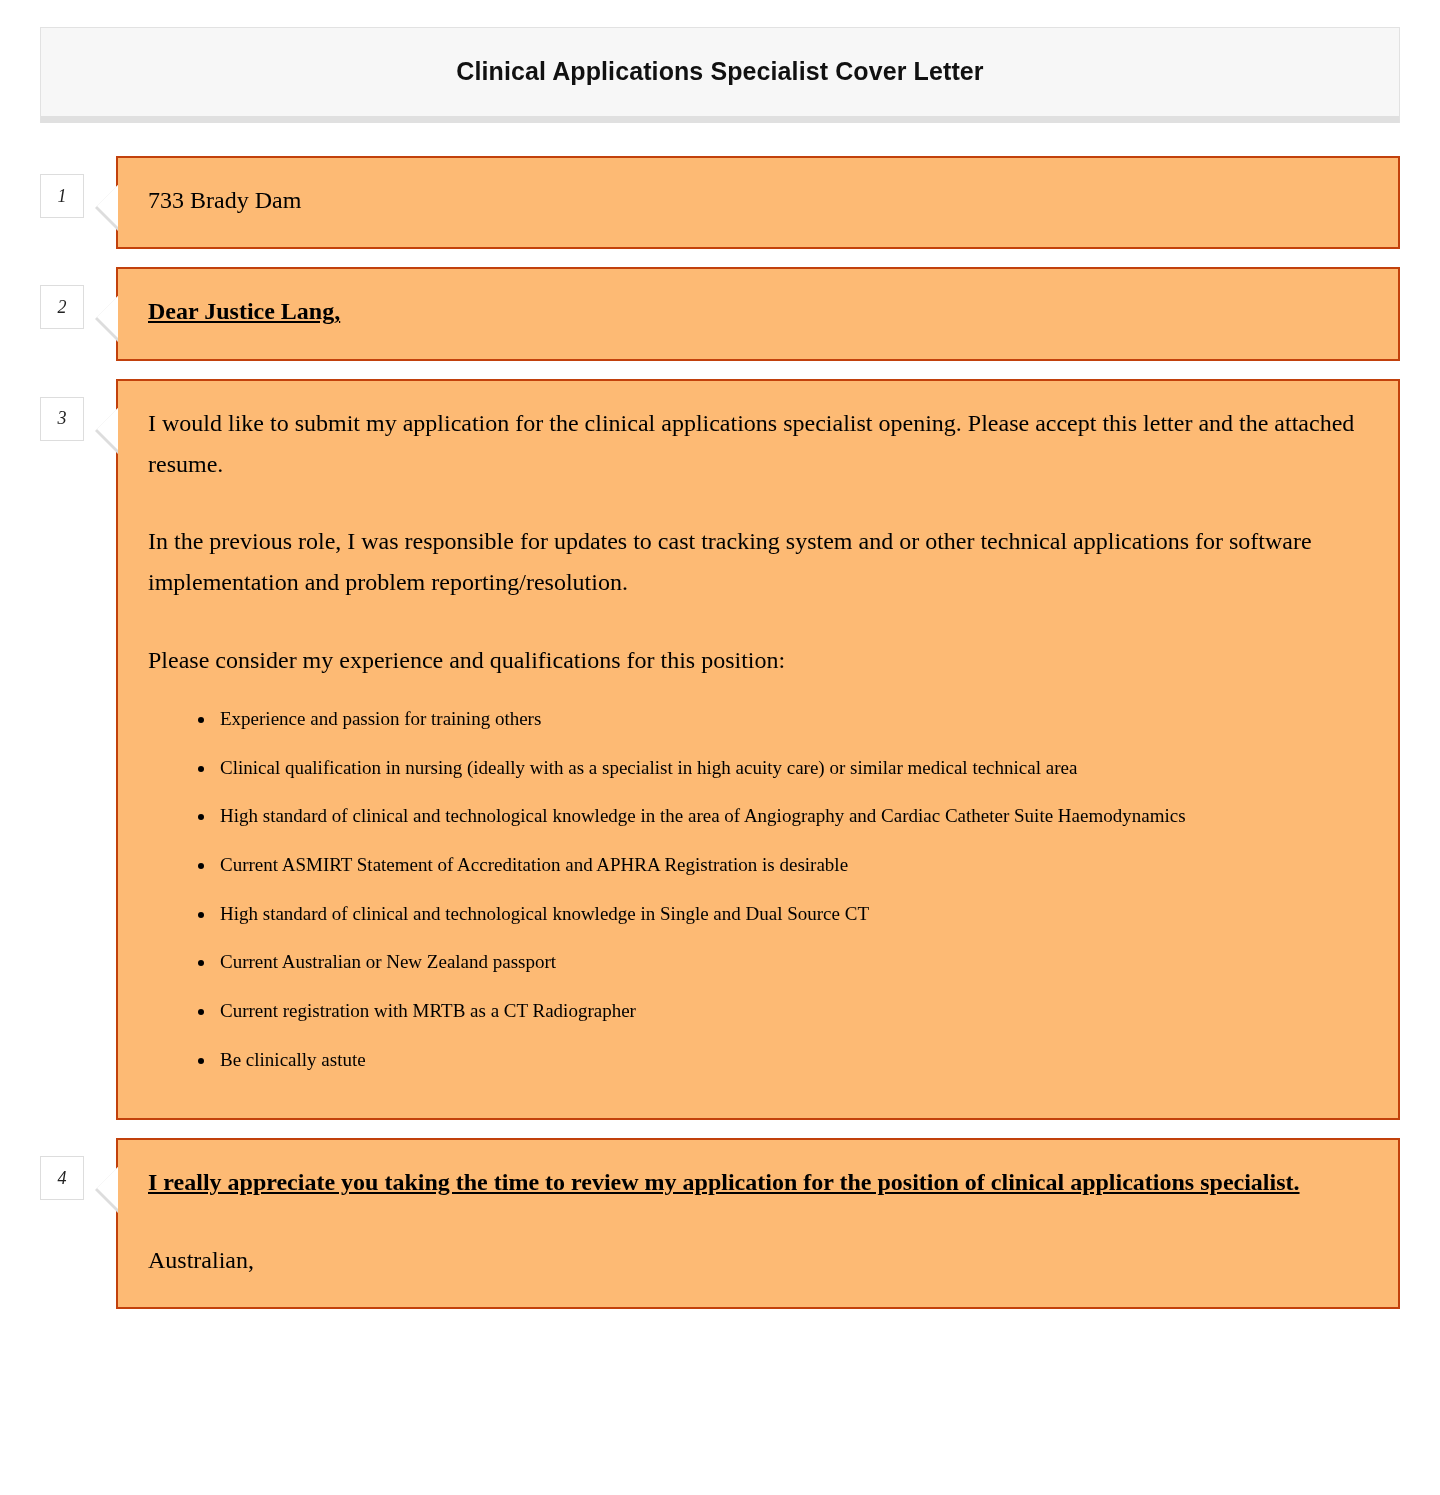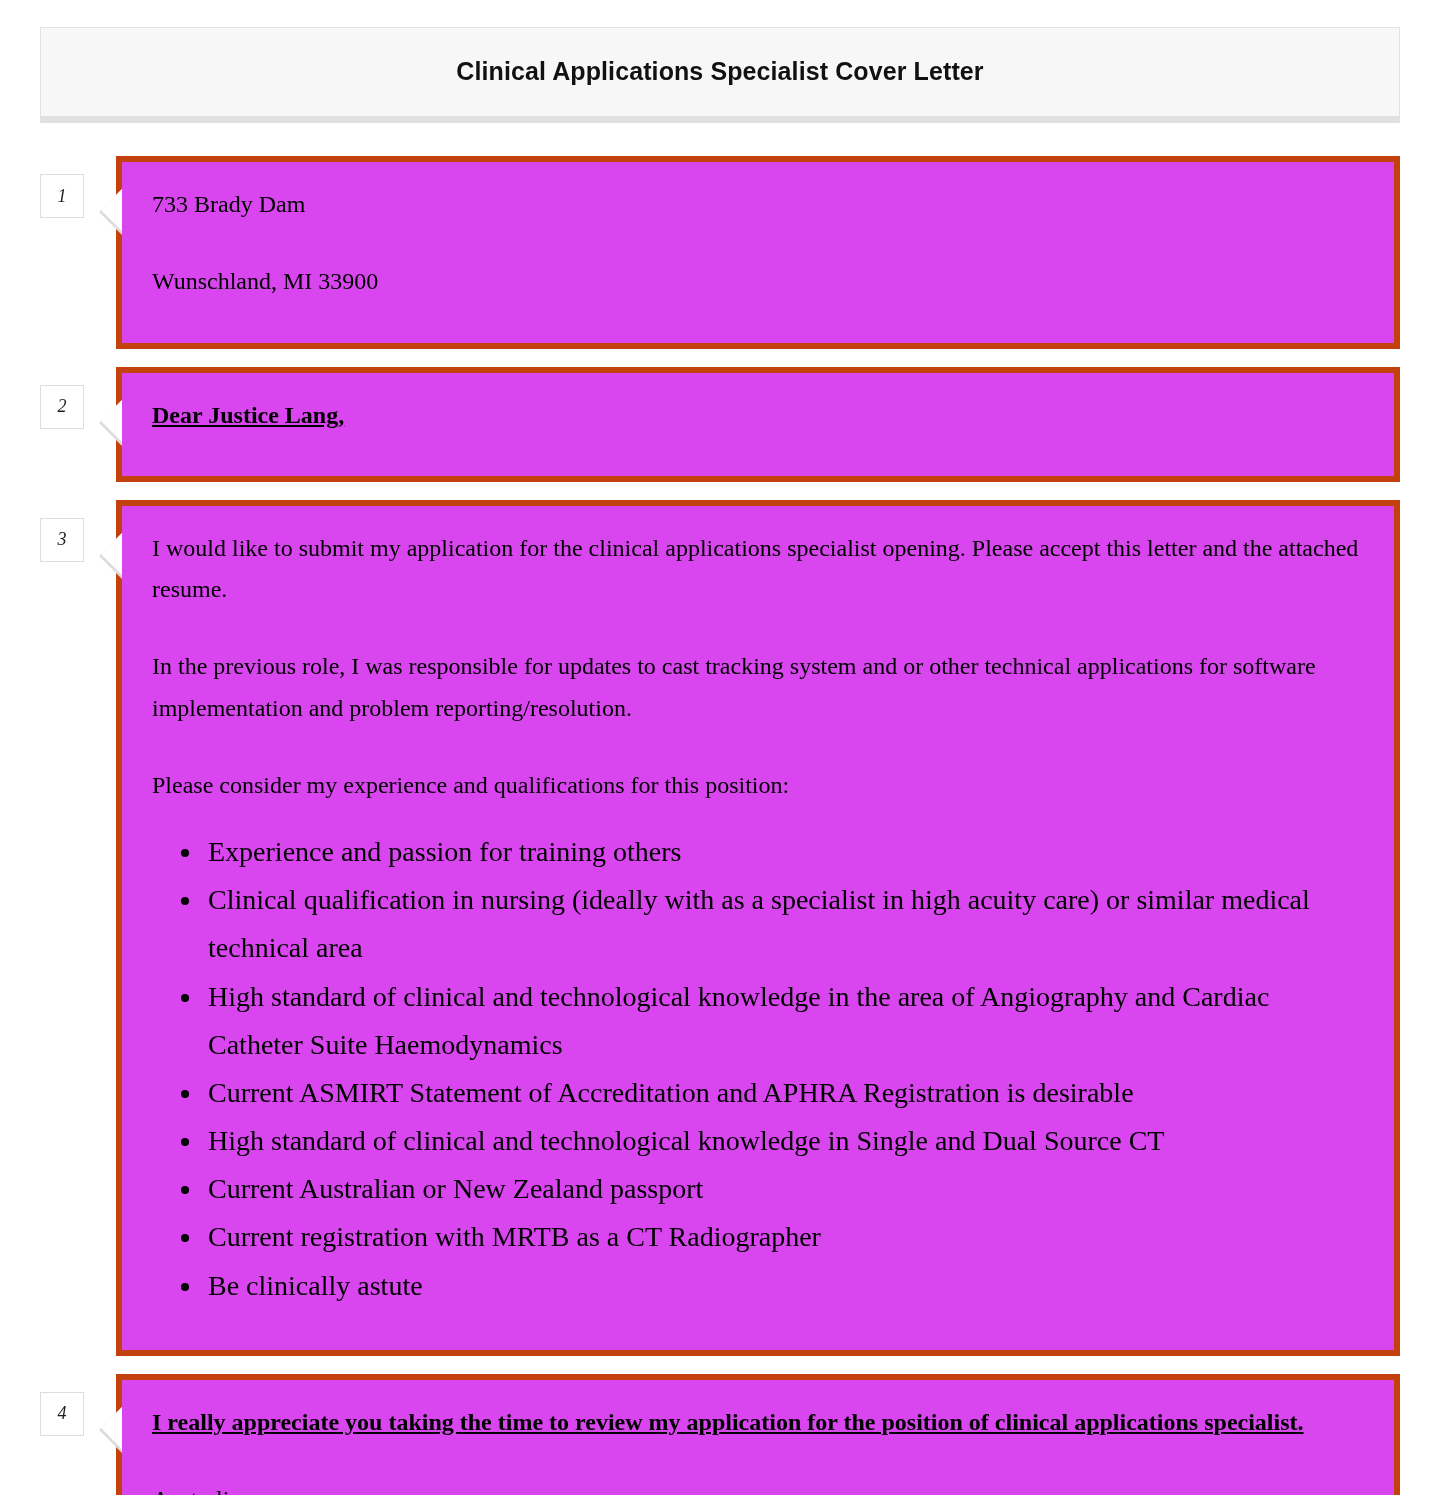--- a/index.html
+++ b/index.html
@@ -68,23 +68,23 @@
     font-size: 18px;
     color: #222222;
     box-sizing: border-box;
     margin-top: 18px;
     margin-right: 32px;
   }
 
   .block-body {
     position: relative;
     flex: 1 1 auto;
-    border: 6px solid #c2410c;
-    background: #d946ef;
-    padding: 22px 28px 40px 30px;
+    border: 2px solid #c2410c;
+    background: #fdba74;
+    padding: 22px 28px 26px 30px;
     box-sizing: border-box;
     min-height: 70px;
   }
 
   
   .block-body::before,
   .block-body::after {
     content: "";
     position: absolute;
     top: 27px;
@@ -120,42 +120,41 @@
     line-height: 1.72;
     margin: 0;
   }
 
   .block-body ul {
     margin: 22px 0 0 0;
     padding-left: 52px;
     list-style-type: disc;
   }
   .block-body ul li {
-    font-size: 28px;
+    font-size: 19px;
     line-height: 1.72;
-    margin: 0;
+    margin: 16px;
     padding-left: 4px;
   }
 </style>
 </head>
 <body>
 
 <div class="page">
 
   <div class="doc-header">
     <h1 class="doc-title">Clinical Applications Specialist Cover Letter</h1>
   </div>
 
   <div class="blocks">
 
     <div class="block">
       <div class="block-num">1</div>
       <div class="block-body">
         <p class="addr-line">733 Brady Dam</p>
-        <p class="addr-line">Wunschland, MI 33900</p>
       </div>
     </div>
 
     <div class="block">
       <div class="block-num">2</div>
       <div class="block-body">
         <p class="strong-text">Dear Justice Lang,</p>
       </div>
     </div>
 

